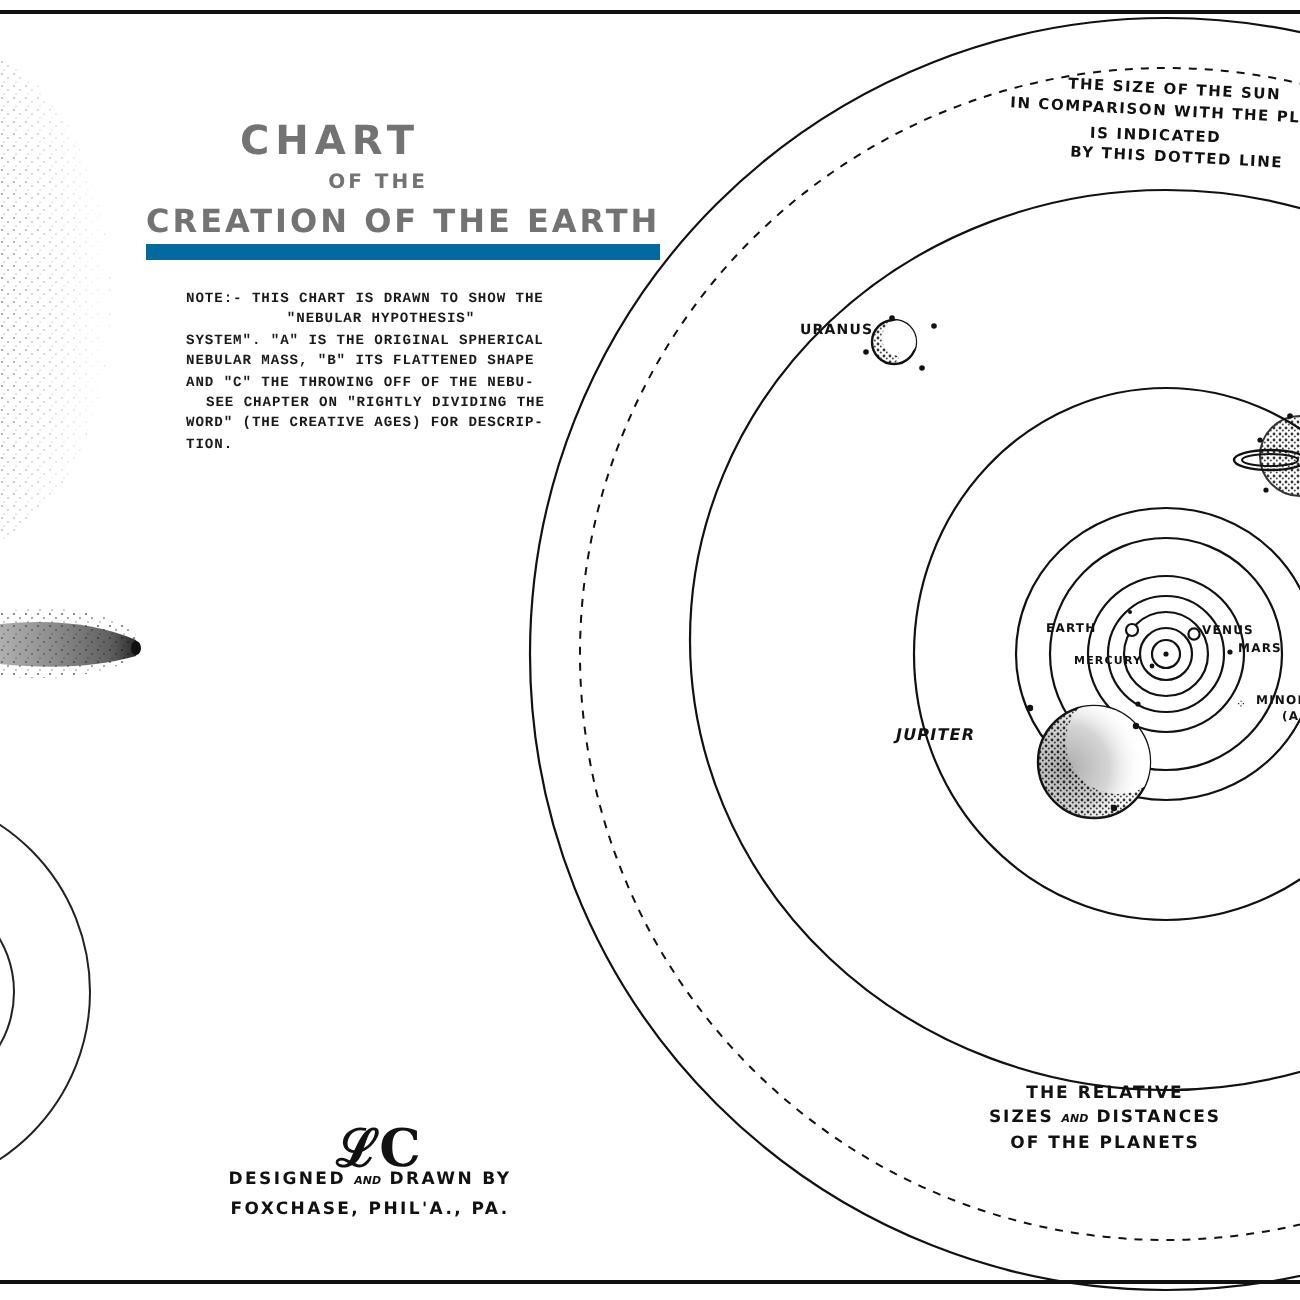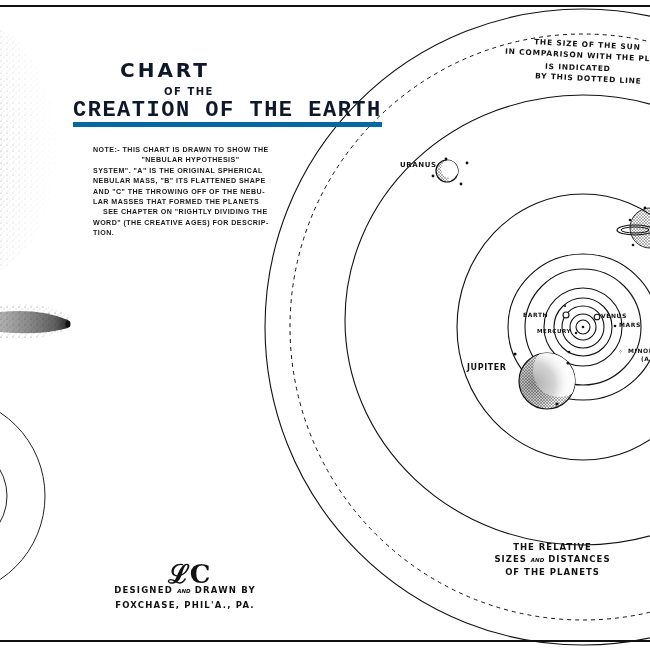--- a/index.html
+++ b/index.html
@@ -18,55 +18,54 @@
     .canvas {
       position: absolute;
       left: 0; top: 0;
       width: 650px; height: 650px;
     }
     .txt {
       position: absolute;
       font-weight: bold;
       text-transform: uppercase;
       letter-spacing: 1px;
-      color: #0f172a;
+      color: #737373;
       white-space: nowrap;
     }
     .title-chart {
       left: 0; width: 330px; top: 58px;
       text-align: center;
       font-size: 20px;
       letter-spacing: 3px;
       font-family: "DejaVu Sans", sans-serif;
     }
     .title-of {
       left: 0; width: 330px; top: 86px;
       text-align: center;
       font-size: 10px;
       letter-spacing: 1.5px;
       padding-left: 24px;
     }
     .title-main {
       left: 73px; top: 100px;
-      font-size: 22px;
+      font-size: 16px;
       letter-spacing: 1.5px;
-      border-bottom: 5px solid #0369a1;
+      border-bottom: 8px solid #0369a1;
       line-height: 22px;
       padding-bottom: 0;
-      font-family: Liberation Mono, monospace;
     }
     .note-block {
       position: absolute;
       left: 93px; top: 145px;
       width: 195px;
       font-size: 7.1px;
       line-height: 10.4px;
       font-weight: bold;
       letter-spacing: 0.45px;
-      font-family: Liberation Sans, sans-serif;
+      font-family: Liberation Mono, monospace;
       color: #1a1a1a;
       text-transform: uppercase;
     }
     .note-block .ln { display: block; white-space: nowrap; }
     .note-block .ln.center { text-align: center; }
     .note-block .ln.indent { padding-left: 10px; }
     .sun-note {
       position: absolute;
       font-size: 7.5px;
       font-weight: bold;
@@ -255,33 +254,32 @@
 <div class="txt title-chart">Chart</div>
 <div class="txt title-of">Of The</div>
 <div class="txt title-main">Creation Of The Earth</div>
 
 <div class="note-block">
   <span class="ln">Note:- This Chart Is Drawn To Show The</span>
   <span class="ln center">"Nebular Hypothesis"</span>
   <span class="ln">System". "A" Is The Original Spherical</span>
   <span class="ln">Nebular Mass, "B" Its Flattened Shape</span>
   <span class="ln">And "C" The Throwing Off Of The Nebu-</span>
-  <span class="ln">lar Masses That Formed The Planets</span>
   <span class="ln indent">See Chapter On "Rightly Dividing The</span>
   <span class="ln">Word" (The Creative Ages) For Descrip-</span>
   <span class="ln">tion.</span>
 </div>
 
 <div class="sun-note" style="left:534px; top:40px; transform:rotate(3deg);">The Size Of The Sun</div>
 <div class="sun-note" style="left:505px; top:51px; transform:rotate(3deg);">In Comparison With The Plane</div>
 <div class="sun-note" style="left:545px; top:63px; transform:rotate(2deg);">Is Indicated</div>
 <div class="sun-note" style="left:535px; top:74px; transform:rotate(3deg);">By This Dotted Line</div>
 
 <div class="planet-label" style="left:400px; top:161px;">Uranus</div>
-<div class="planet-label" style="left:467px; top:363px; font-size:8px;">Jupiter</div>
+<div class="planet-label" style="left:448px; top:363px; font-size:8px;font-style:italic;">Jupiter</div>
 <div class="planet-label" style="left:523px; top:311px; font-size:6px;">Earth</div>
 <div class="planet-label" style="left:601px; top:312px; font-size:6px;">Venus</div>
 <div class="planet-label" style="left:619px; top:321px; font-size:6px;">Mars</div>
 <div class="planet-label" style="left:537px; top:328px; font-size:5.5px;">Mercury</div>
 <div class="planet-label" style="left:628px; top:347px; font-size:6px;">Minor</div>
 <div class="planet-label" style="left:641px; top:355px; font-size:6px;">(A</div>
 
 <div class="legend">
   <div>The Relative</div>
   <div>

